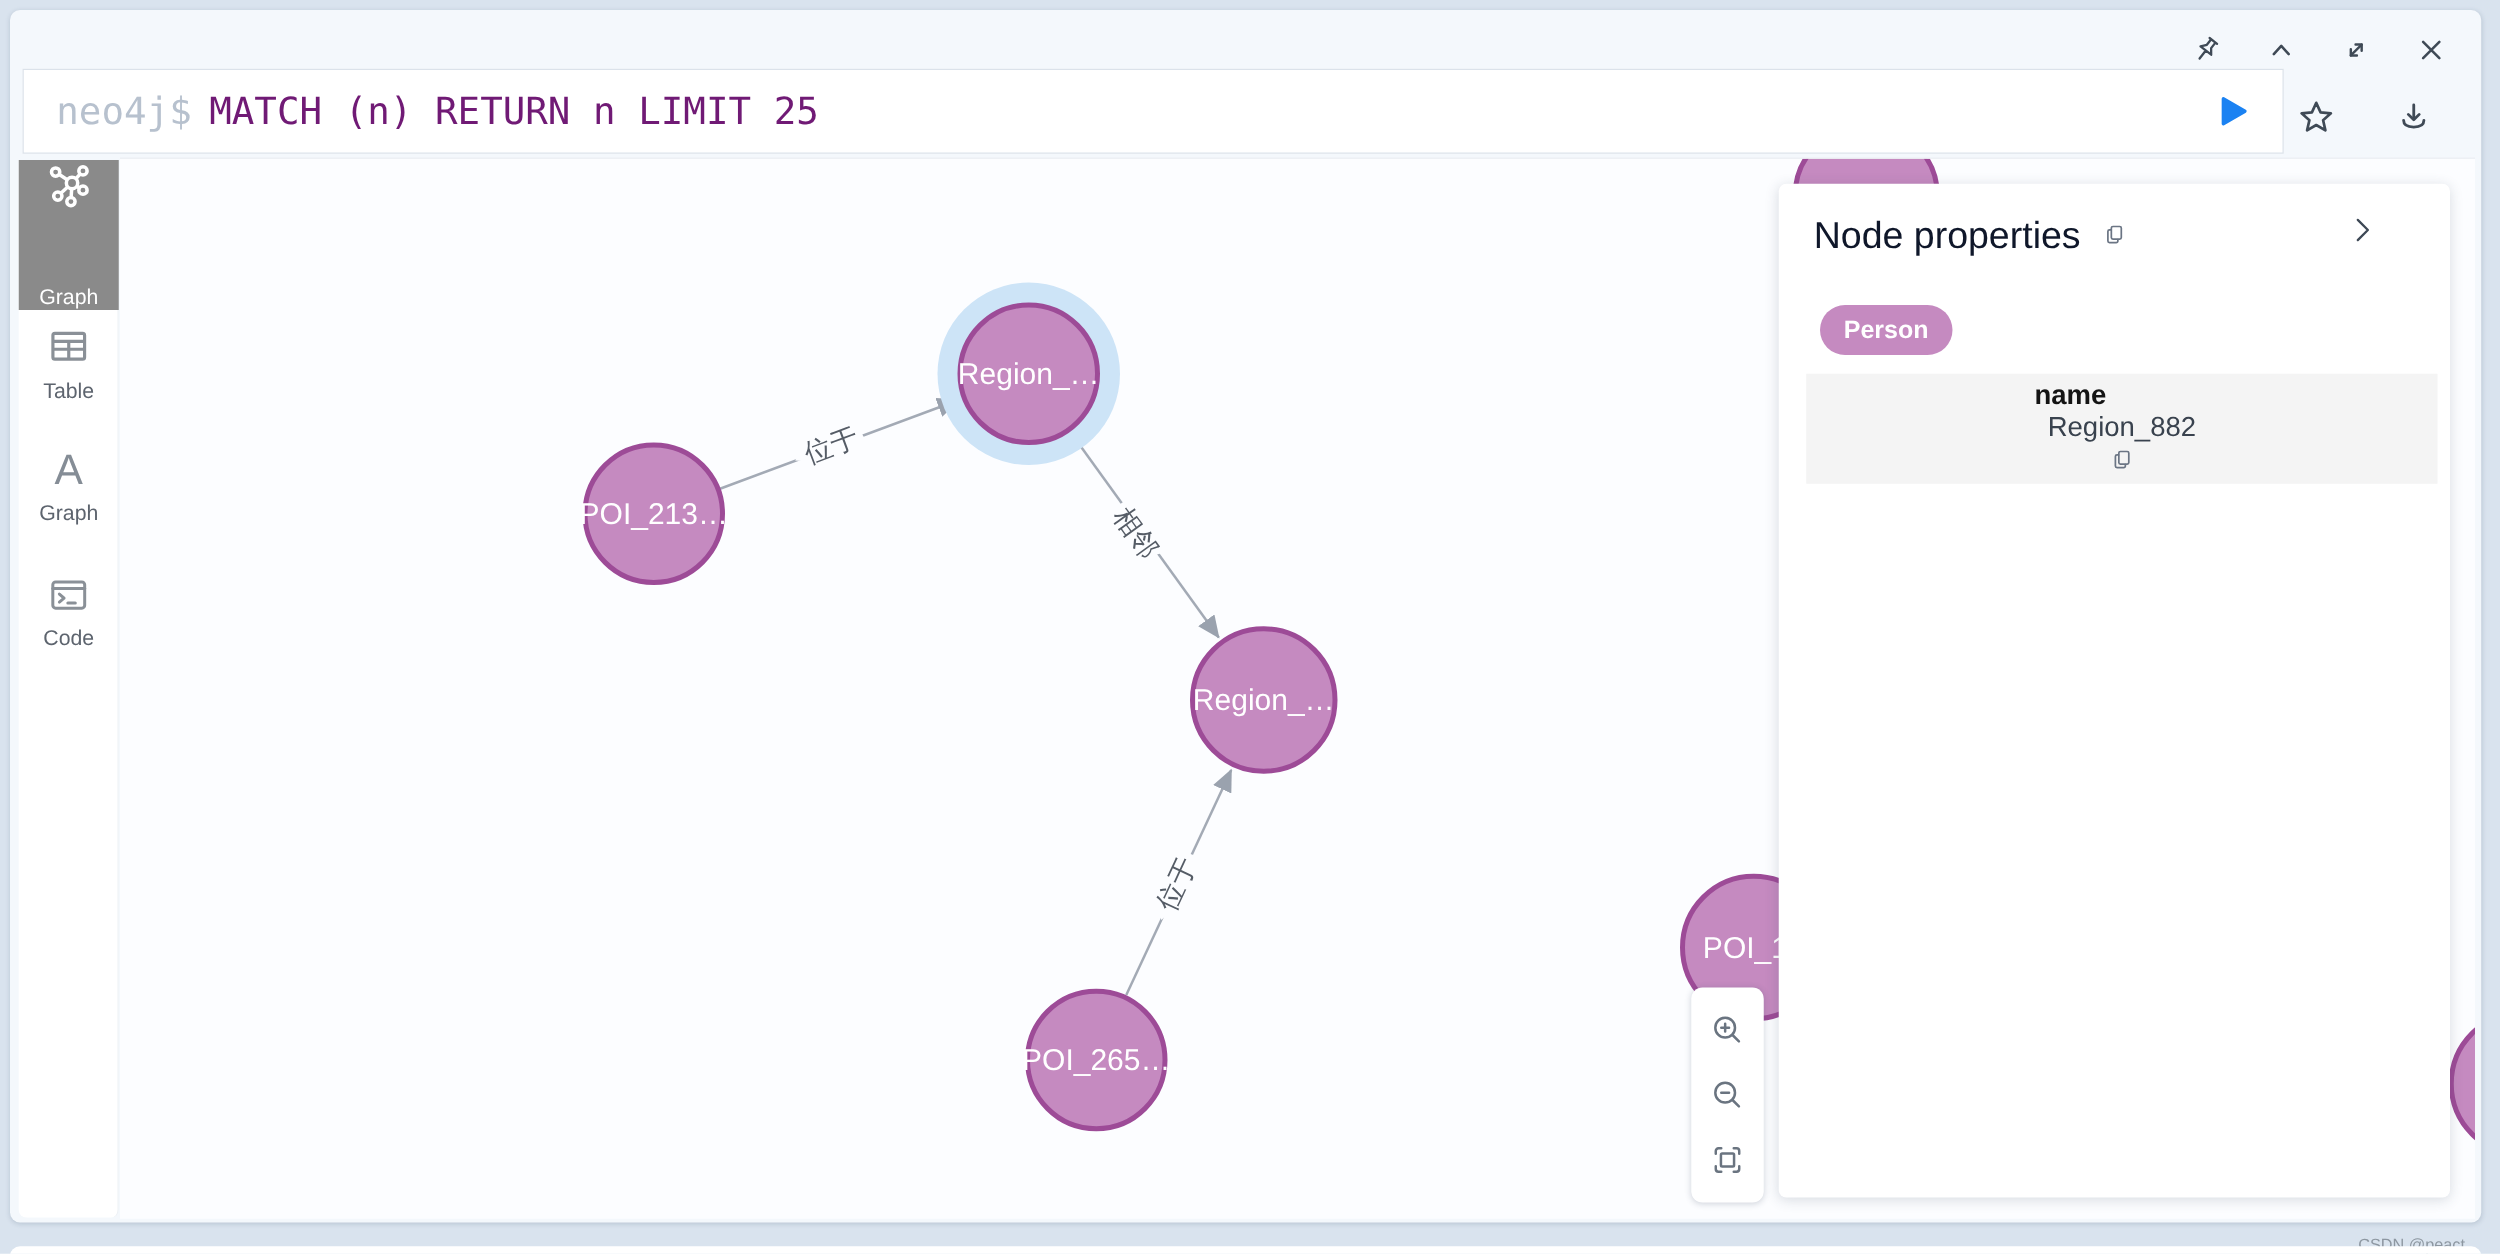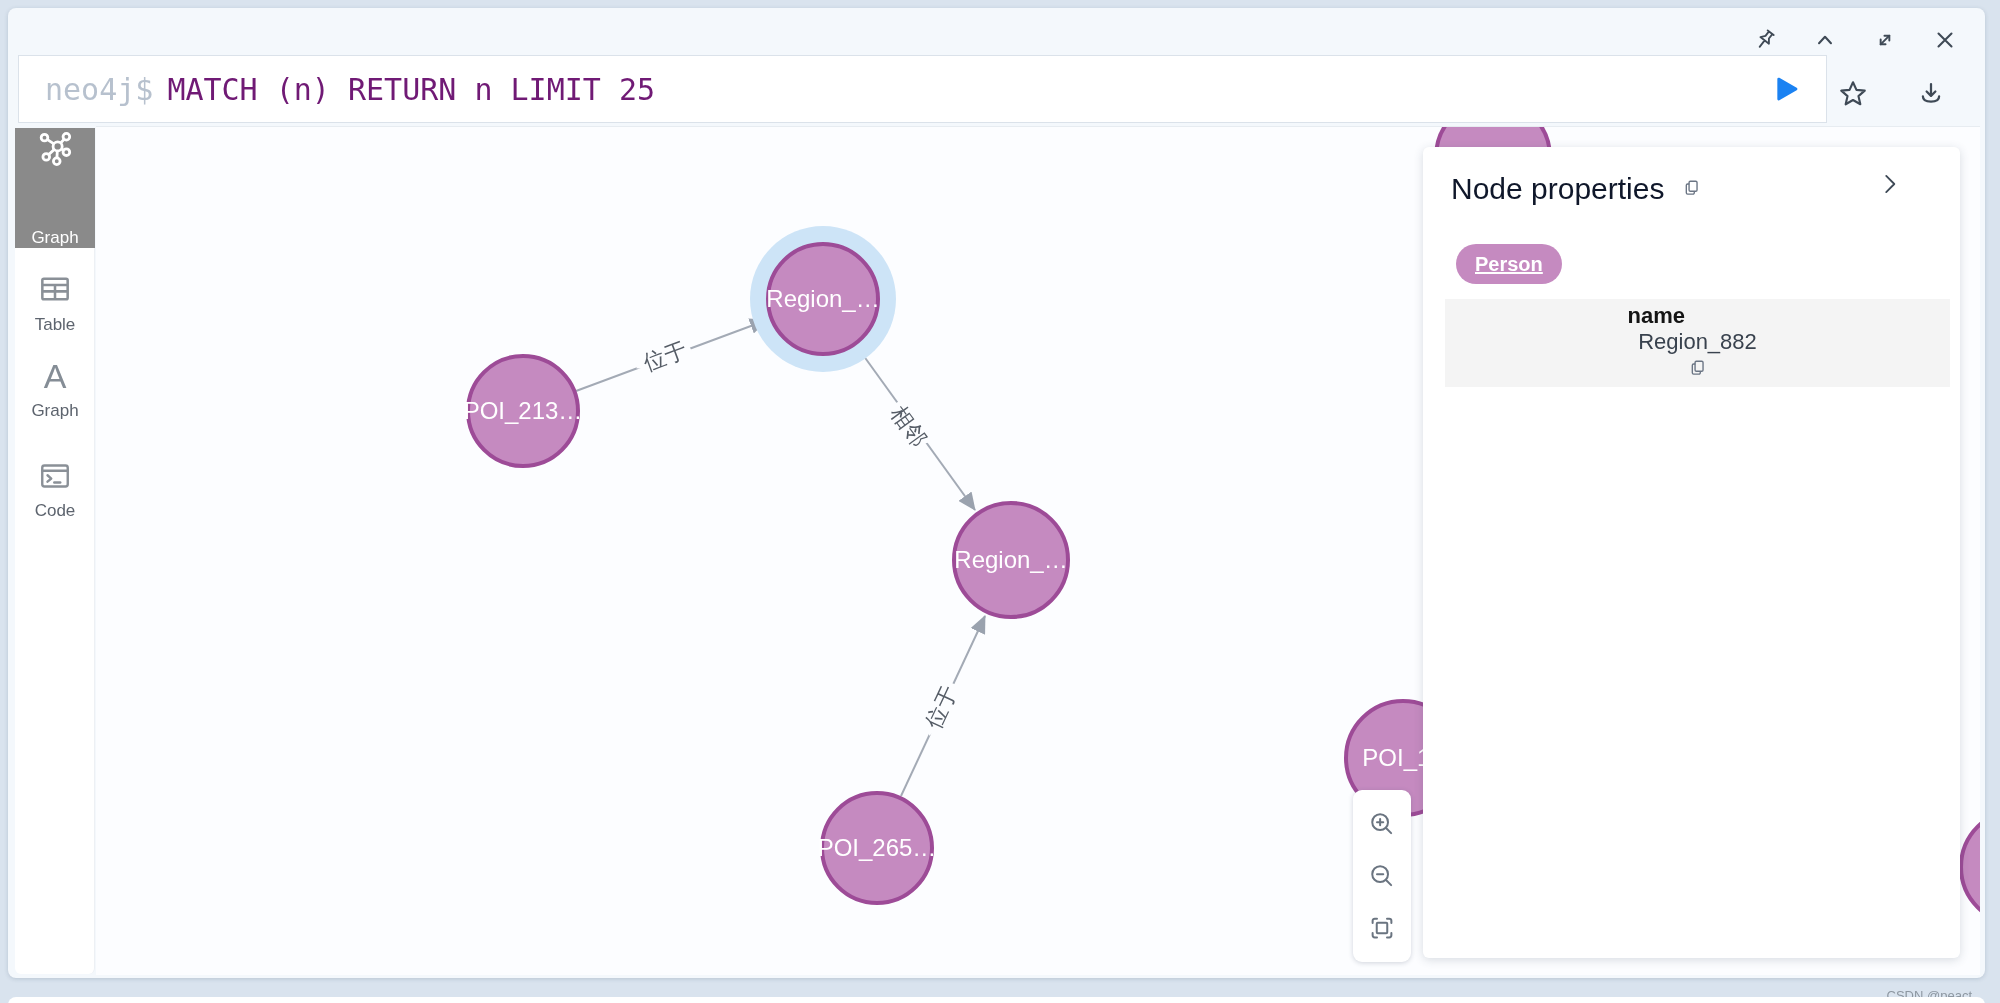--- a/index.html
+++ b/index.html
@@ -26,21 +26,21 @@
   .bar-side-icons { position:absolute; right:36px; top:68px; display:flex; gap:42px; }
 
   
   .sidebar { position:absolute; left:7px; top:120px; width:80px; height:846px;
              background:#ffffff; border-radius:0 0 6px 6px; border-right:1px solid #edf0f4; }
   .tab { position:absolute; left:0; width:80px; display:flex; flex-direction:column;
          align-items:center; cursor:pointer; }
   .tab .tab-label { font-size:17px; color:#5d646e; margin-top:7px; }
   .tab-graph { top:0; height:120px; background:#8a8a8a; justify-content:space-between; }
   .tab-graph .tab-label { color:#ffffff; margin-top:4px; }
-  .tab-table { top:142px; height:62px; }
+  .tab-table { top:130px; height:62px; }
   .tab-text  { top:230px; height:66px; }
   .tab-code  { top:330px; height:64px; }
   .text-a { font-size:34px; color:#858d96; line-height:36px; font-weight:400; }
 
   
   .canvas { position:absolute; left:88px; top:118px; width:1884px; height:849px;
             background:#fcfdff; border-top:1px solid #e7ecf1; overflow:hidden; z-index:1; }
   .edge-line { stroke-width:2; }
   .edge-label { font-family:"Liberation Sans", sans-serif; font-size:22px;
                 paint-order:stroke; stroke:#fcfdff; stroke-width:10px;
@@ -59,21 +59,21 @@
   
   .panel { position:absolute; left:1415px; top:139px; width:537px; height:811px;
            background:#ffffff; border-radius:6px; box-shadow:0 2px 10px rgba(50,65,90,.18);
            z-index:3; }
   .panel-title-row { position:absolute; left:28px; top:25px; display:flex; align-items:center; gap:14px; }
   .panel-title { font-size:30px; color:#0f172a; }
   .panel-chevron { position:absolute; right:52px; top:21px; width:32px; height:32px;
                    border:none; background:transparent; cursor:pointer; }
   .badge { position:absolute; left:33px; top:97px; height:40px; padding:0 19px;
            border-radius:20px; color:#ffffff; font-size:20px; font-weight:bold;
-           display:inline-flex; align-items:center;text-decoration:underline; }
+           display:inline-flex; align-items:center; }
   .props { position:absolute; left:22px; top:152px; width:505px; }
   .prop-row { display:flex; align-items:center; min-height:47px; padding:4px 8px; }
   .prop-row.alt { background:#f4f4f4;flex-direction:column; }
   .prop-key { width:140px; font-size:22px; font-weight:bold; color:#141414; }
   .prop-val { flex:1; font-size:22px; color:#39424e; }
   .copy-btn { width:28px; height:28px; border:none; background:transparent; cursor:pointer;
               display:flex; align-items:center; justify-content:center; }
 
   .watermark { position:absolute; right:13px; top:980px; font-size:13px; color:#8d97a1; }
   .next-card { position:absolute; left:8px; top:997px; width:1977px; height:12px;

